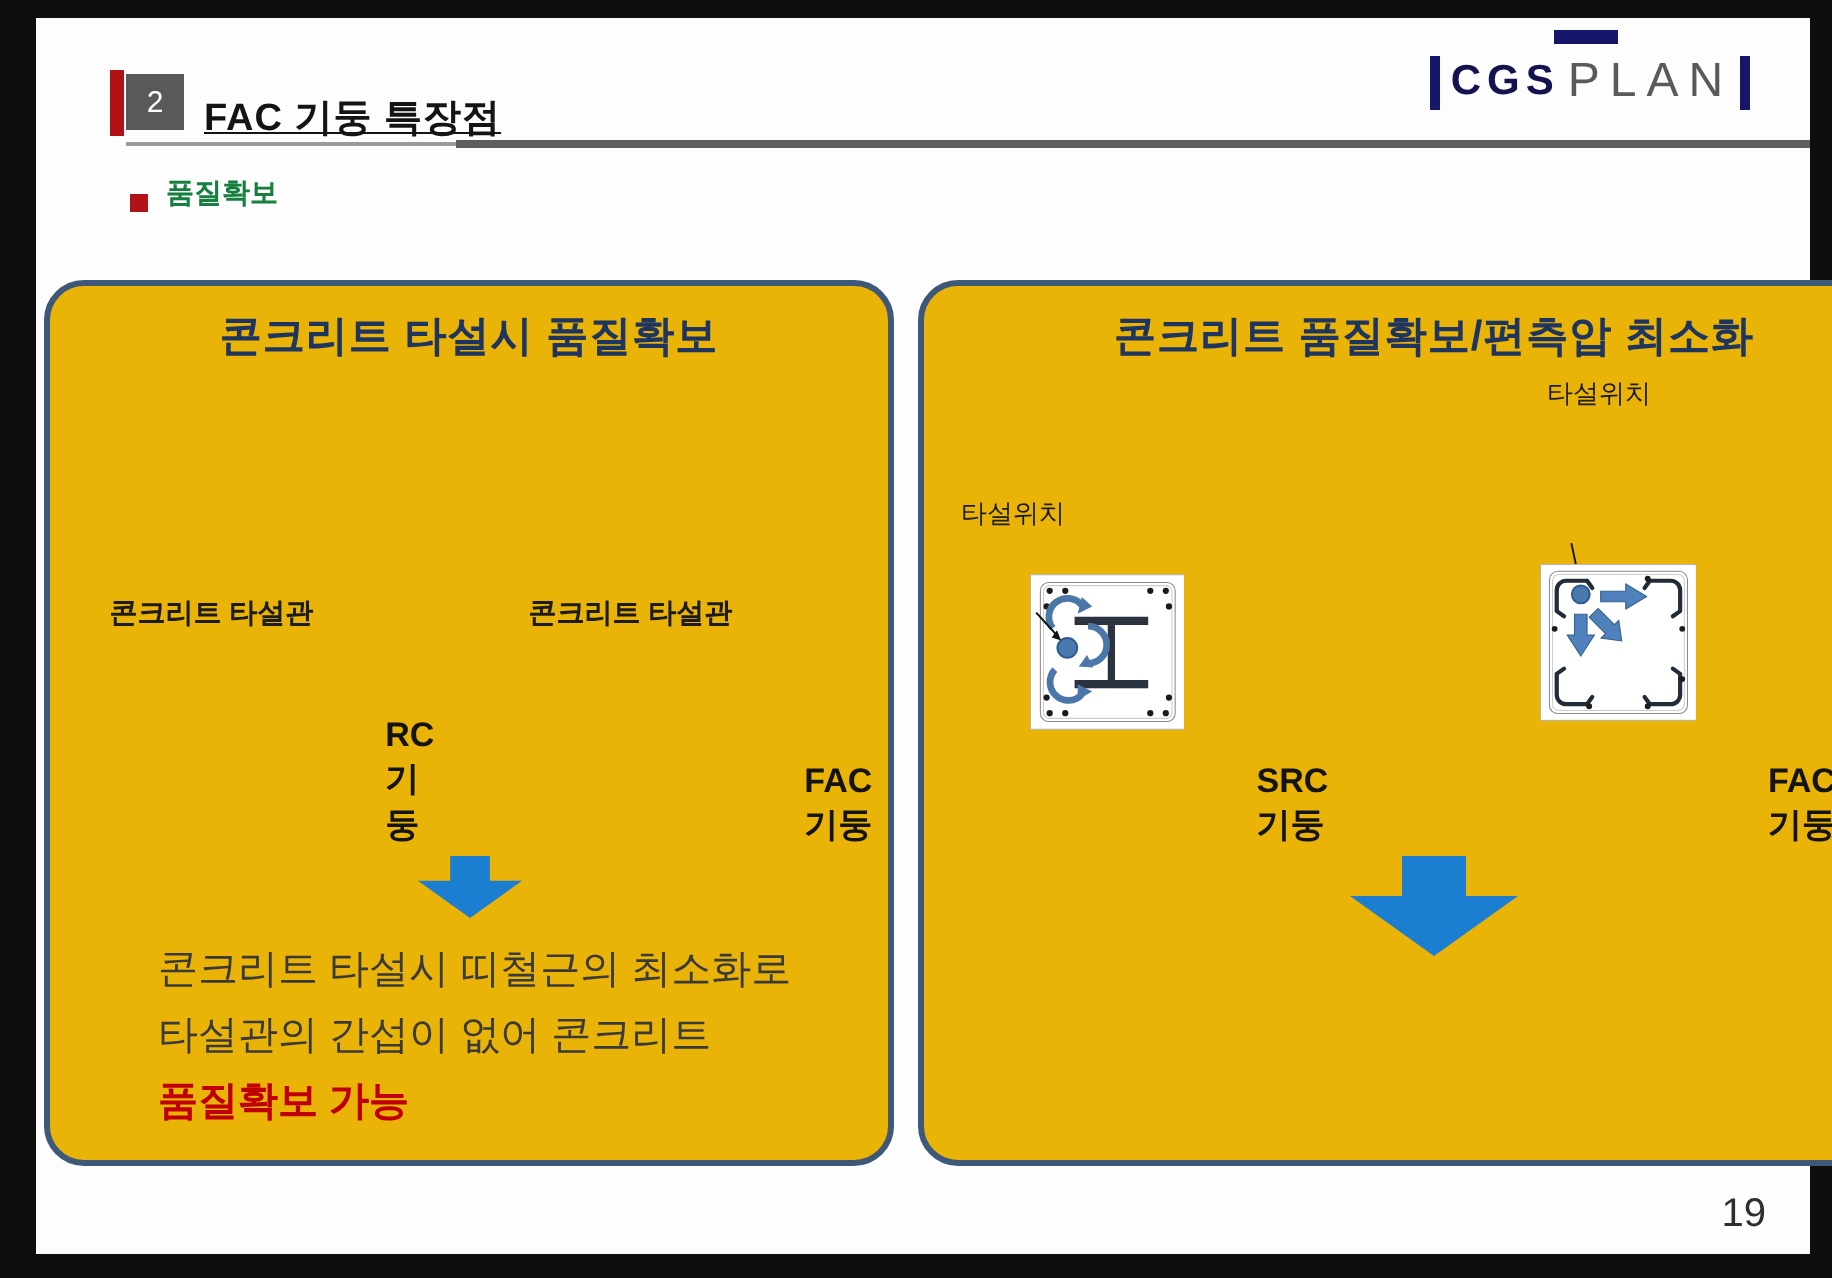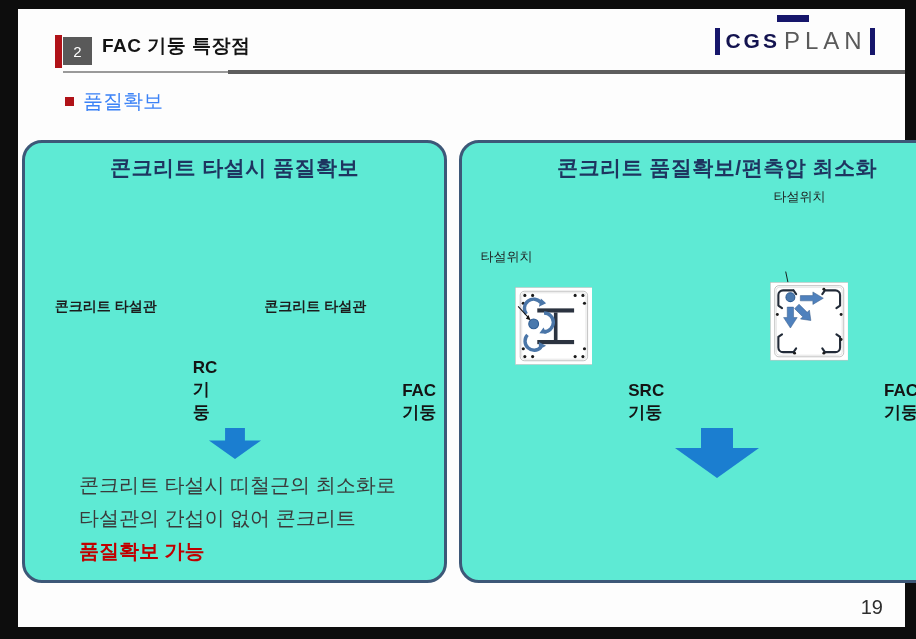--- a/index.html
+++ b/index.html
@@ -6,38 +6,38 @@
   body{
     width:916px;height:639px;background:#0d0d0d;position:relative;
     font-family:"Liberation Sans","DejaVu Sans",sans-serif;overflow:hidden;
   }
   .slide{position:absolute;left:18px;top:9px;width:887px;height:618px;background:#fdfdfd;}
 
   
   .red-bar{position:absolute;left:37px;top:26px;width:7px;height:33px;background:#b01218;}
   .num-box{position:absolute;left:45px;top:28px;width:29px;height:28px;background:#595959;
     color:#fff;font-size:15px;display:flex;align-items:center;justify-content:center;}
-  .header-title{position:absolute;left:84px;top:24px;font-size:19px;font-weight:bold;color:#141414;letter-spacing:.5px;}
+  .header-title{position:absolute;left:84px;top:37px;font-size:19px;font-weight:bold;color:#141414;letter-spacing:.5px;text-decoration:underline;}
   .rule-thin{position:absolute;left:45px;top:62px;width:165px;height:2px;background:#9a9a9a;}
   .rule-thick{position:absolute;left:210px;top:61px;width:677px;height:4px;background:#5e5e5e;}
 
   
   .logo{position:absolute;right:30px;top:6px;width:160px;}
   .logo-topbar{width:32px;height:7px;background:#16166b;margin-left:62px;margin-bottom:5px;}
   .logo-row{display:flex;align-items:center;text-align:center;}
   .logo-vbar{width:6px;height:27px;background:#16166b;}
   .logo-cgs{font-size:21px;font-weight:900;color:#13134f;letter-spacing:3px;margin:0 4px 0 5px;}
   .logo-plan{font-size:24px;font-weight:400;color:#5a5a5a;letter-spacing:5px;margin-right:3px;}
 
   
   .bullet-sq{position:absolute;left:47px;top:88px;width:9px;height:9px;background:#b01218;}
-  .bullet-label{position:absolute;left:65px;top:79px;font-size:20px;font-weight:normal;color:#3b82f6;}
-
-  
-  .panel{position:absolute;top:131px;height:443px;background:#5eead4;border:3px solid #3d5878;
+  .bullet-label{position:absolute;left:65px;top:79px;font-size:14px;font-weight:bold;color:#15803d;}
+
+  
+  .panel{position:absolute;top:131px;height:443px;background:#eab308;border:3px solid #3d5878;
     border-radius:20px;box-sizing:border-box;display:flex;flex-direction:column;}
   .panel.left{left:4px;width:425px;}
   .panel.right{left:441px;width:516px;}
   .panel-title{margin:11px 0 0 0;text-align:center;font-size:21px;font-weight:bold;color:#1e3560;letter-spacing:.5px;}
 
   .diagrams{display:flex;justify-content:space-around;margin-top:6px;}
   .dcell{width:150px;display:flex;flex-direction:row;align-items:center;position:relative;height:236px;}
   .dlabel{font-size:14px;font-weight:bold;color:#1c1c1c;height:18px;margin-top:2px;white-space:nowrap;}
   .dlabel.plain{font-weight:400;font-size:13px;}
   .caption{font-size:17px;font-weight:bold;color:#141414;margin-top:auto;margin-left:36px;}

